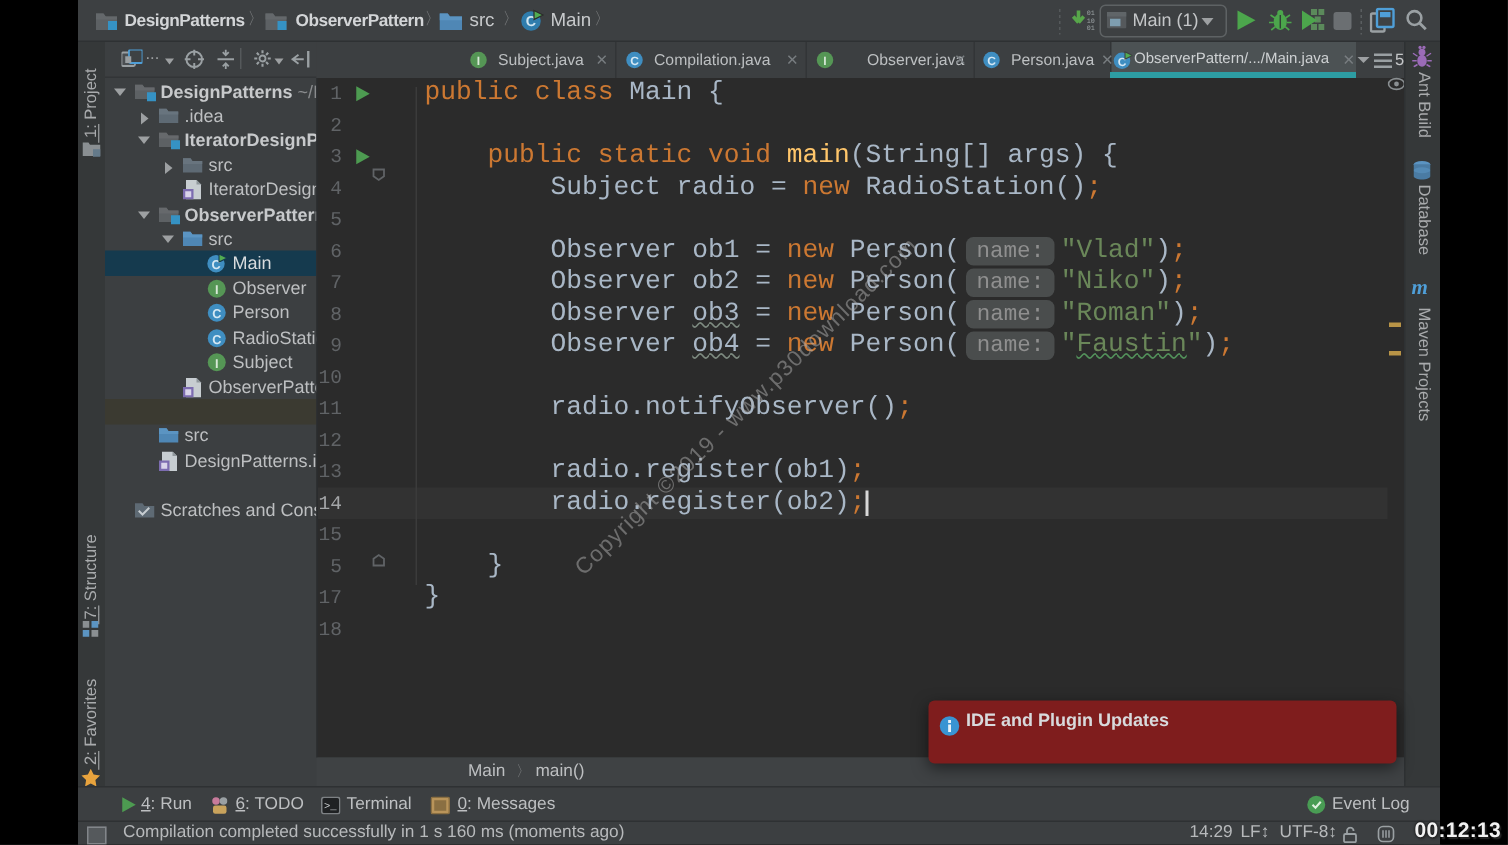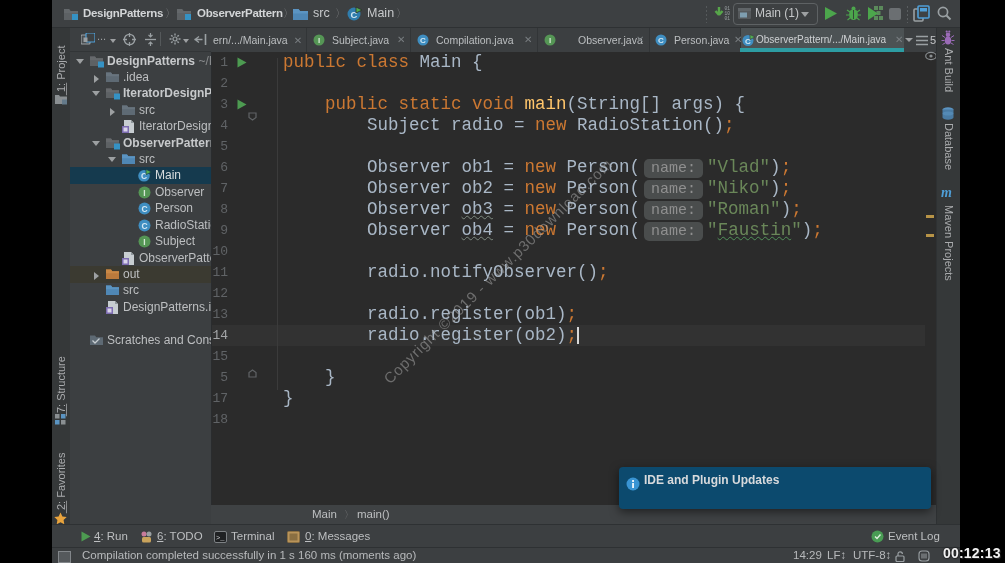--- a/index.html
+++ b/index.html
@@ -52,21 +52,21 @@
         font-size:15px;line-height:19px;padding:0 7px;margin:0 4px;vertical-align:baseline;}
   .wavy1{text-decoration:underline;text-decoration-style:wavy;text-decoration-color:#7d8a80;text-underline-offset:1px;text-decoration-thickness:1px;}
   .wavy2{text-decoration:underline;text-decoration-style:wavy;text-decoration-color:#52915a;text-underline-offset:1px;text-decoration-thickness:1px;}
   
   .vlabL{position:absolute;white-space:nowrap;font-size:11px;color:#a9abad;transform:rotate(-90deg);transform-origin:0 0;}
   .vlabR{position:absolute;white-space:nowrap;font-size:11px;color:#a9abad;transform:rotate(90deg);transform-origin:0 0;}
   
   .twitem{position:absolute;top:0;height:23px;line-height:23px;font-size:11.5px;color:#bdbfc1;white-space:nowrap;}
   .stitem{position:absolute;top:0;height:16px;line-height:15px;font-size:11.5px;color:#b7b9bb;white-space:nowrap;}
   
-  #notif{position:absolute;left:619px;top:467px;width:312px;height:42px;background:#0c4a6e;border-radius:4px;
+  #notif{position:absolute;left:619px;top:467px;width:312px;height:42px;background:#7f1d1d;border-radius:4px;
          box-shadow:0 3px 10px rgba(0,0,0,0.5);z-index:10;}
 </style>
 </head>
 <body>
 
 <div id="chrome"></div>
 <div id="topbar">
 
   <svg class="abs" style="left:11px;top:6px" width="16" height="15" viewBox="0 0 16 15">
     <path d="M1 3h5l1.5 2H15v9H1z" fill="#5d6164"></path>
@@ -167,21 +167,20 @@
     <path d="M7 1.5v2M7 10.5v2M1.5 7h2M10.5 7h2M3.2 3.2l1.4 1.4M9.4 9.4l1.4 1.4M10.8 3.2L9.4 4.6M4.6 9.4l-1.4 1.4" stroke="#9aa0a3" stroke-width="1.4"></path>
     </svg>
   <div class="abs" style="left:113px;top:11px;width:0;height:0;border-left:3.5px solid transparent;border-right:3.5px solid transparent;border-top:4px solid #9da0a2;"></div>
   <svg class="abs" style="left:124px;top:5px" width="13" height="13" viewBox="0 0 13 13">
     <path d="M11.5 1v11" stroke="#9aa0a3" stroke-width="1.6"></path>
     <path d="M0.5 6.5h8M5 3.5l-4 3 4 3" stroke="#9aa0a3" stroke-width="1.3" fill="none"></path>
     </svg>
 </div>
 <div id="tabbar">
   <div id="activetab"></div>
-  <div class="tab" style="left:0px;width:95px;"><span style="margin-left:2px">ern/.../Main.java</span><span class="tabx">✕</span></div>
   <div class="tab" style="left:96px;width:103px;"></div>
   <svg class="abs" style="left:102px;top:6px" width="12" height="12" viewBox="0 0 12 12">
     <circle cx="6" cy="6" r="5.5" fill="#559655"></circle>
     <text x="6" y="9" font-size="8" font-weight="bold" font-family="Liberation Sans" fill="#d7e8d7" text-anchor="middle">I</text>
     </svg>
   <span class="abs tab" style="left:121px;border:none">Subject.java</span>
   <span class="abs tabx" style="left:180px;top:6px">✕</span>
   <div class="tab" style="left:200px;width:126px;"></div>
   <svg class="abs" style="left:206px;top:6px" width="12" height="12" viewBox="0 0 12 12">
     <circle cx="6" cy="6" r="5.5" fill="#3f8ec1"></circle>
@@ -318,28 +317,20 @@
       <span class="tlabel" style="left:85px">Subject</span>
     </div>
     <div class="trow" style="top:197.6px">
       <span class="ticon" style="left:52px"><svg width="13" height="13" viewBox="0 0 13 13">
           <path d="M2 0h7l3 3v10H2z" fill="#c7cdd1"></path>
           <path d="M9 0l3 3H9z" fill="#8f979c"></path>
           <rect x="0" y="6" width="7" height="7" fill="#7c6cb0"></rect>
           <rect x="1.5" y="7.5" width="4" height="4" fill="#d9d4ea"></rect>
         </svg></span>
       <span class="tlabel" style="left:69px">ObserverPattern.iml</span>
-    </div>
-    <div class="trow" style="top:214px">
-      <span class="arr arrR" style="left:24px"></span>
-      <span class="ticon" style="left:36px"><svg width="13" height="12" viewBox="0 0 13 12">
-          <path d="M0 1.5h5l1.3 1.8H13V11H0z" fill="#bb7a3c"></path>
-          <path d="M0 1.5h5l1.3 1.8H13v2H0z" fill="#c98845"></path>
-        </svg></span>
-      <span class="tlabel" style="left:53px">out</span>
     </div>
     <div class="trow" style="top:230.4px">
       <span class="ticon" style="left:36px"><svg width="13" height="12" viewBox="0 0 13 12">
           <path d="M0 1.5h5l1.3 1.8H13V11H0z" fill="#4f87b5"></path>
           <path d="M0 1.5h5l1.3 1.8H13v2H0z" fill="#5b94c2"></path>
         </svg></span>
       <span class="tlabel" style="left:53px">src</span>
     </div>
     <div class="trow" style="top:246.8px">
       <span class="ticon" style="left:36px"><svg width="13" height="13" viewBox="0 0 13 13">

